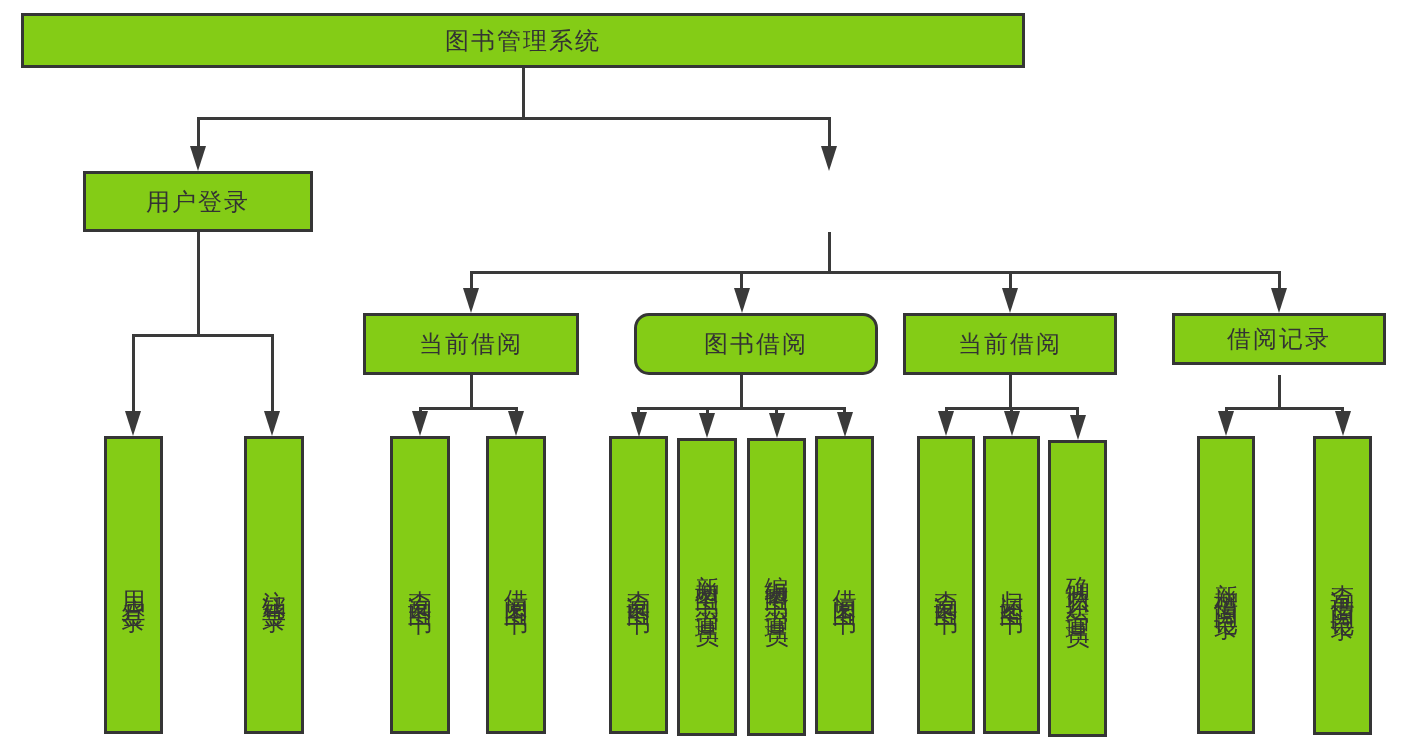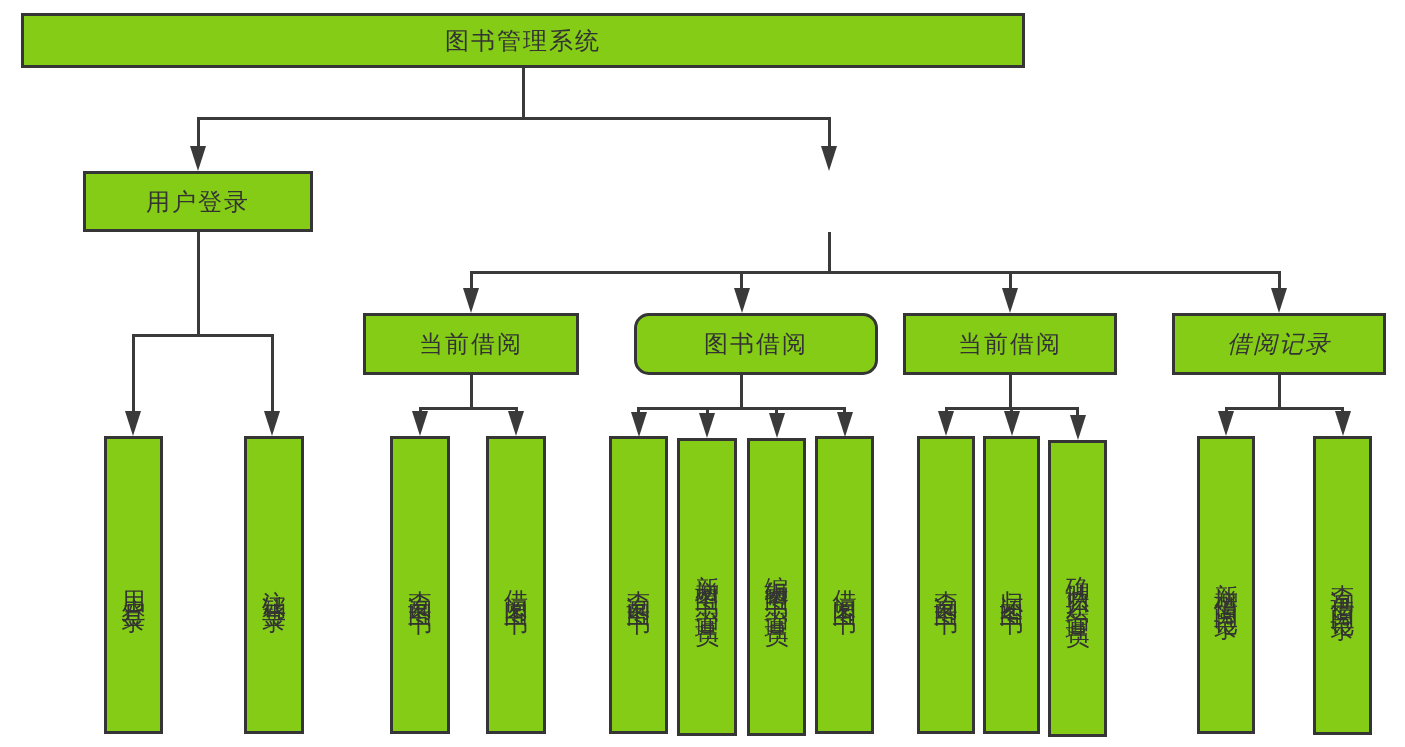--- a/index.html
+++ b/index.html
@@ -77,21 +77,21 @@
 
   <div class="box" style="left:363px; top:313px; width:216px; height:62px;">
     <span class="hlabel">当前借阅</span>
   </div>
   <div class="box" style="left:634px; top:313px; width:244px; height:62px;border-radius:15px;">
     <span class="hlabel">图书借阅</span>
   </div>
   <div class="box" style="left:903px; top:313px; width:214px; height:62px;">
     <span class="hlabel">当前借阅</span>
   </div>
-  <div class="box" style="left:1172px; top:313px; width:214px; height:62px;font-style:italic;">
+  <div class="box" style="left:1172px; top:313px; width:214px; height:52px;">
     <span class="hlabel">借阅记录</span>
   </div>
 
   <div class="box" style="left:104px; top:436px; width:59px; height:298px;">
     <span class="vtext">用户登录</span>
   </div>
   <div class="box" style="left:244px; top:436px; width:60px; height:298px;">
     <span class="vtext">注销登录</span>
   </div>
 

